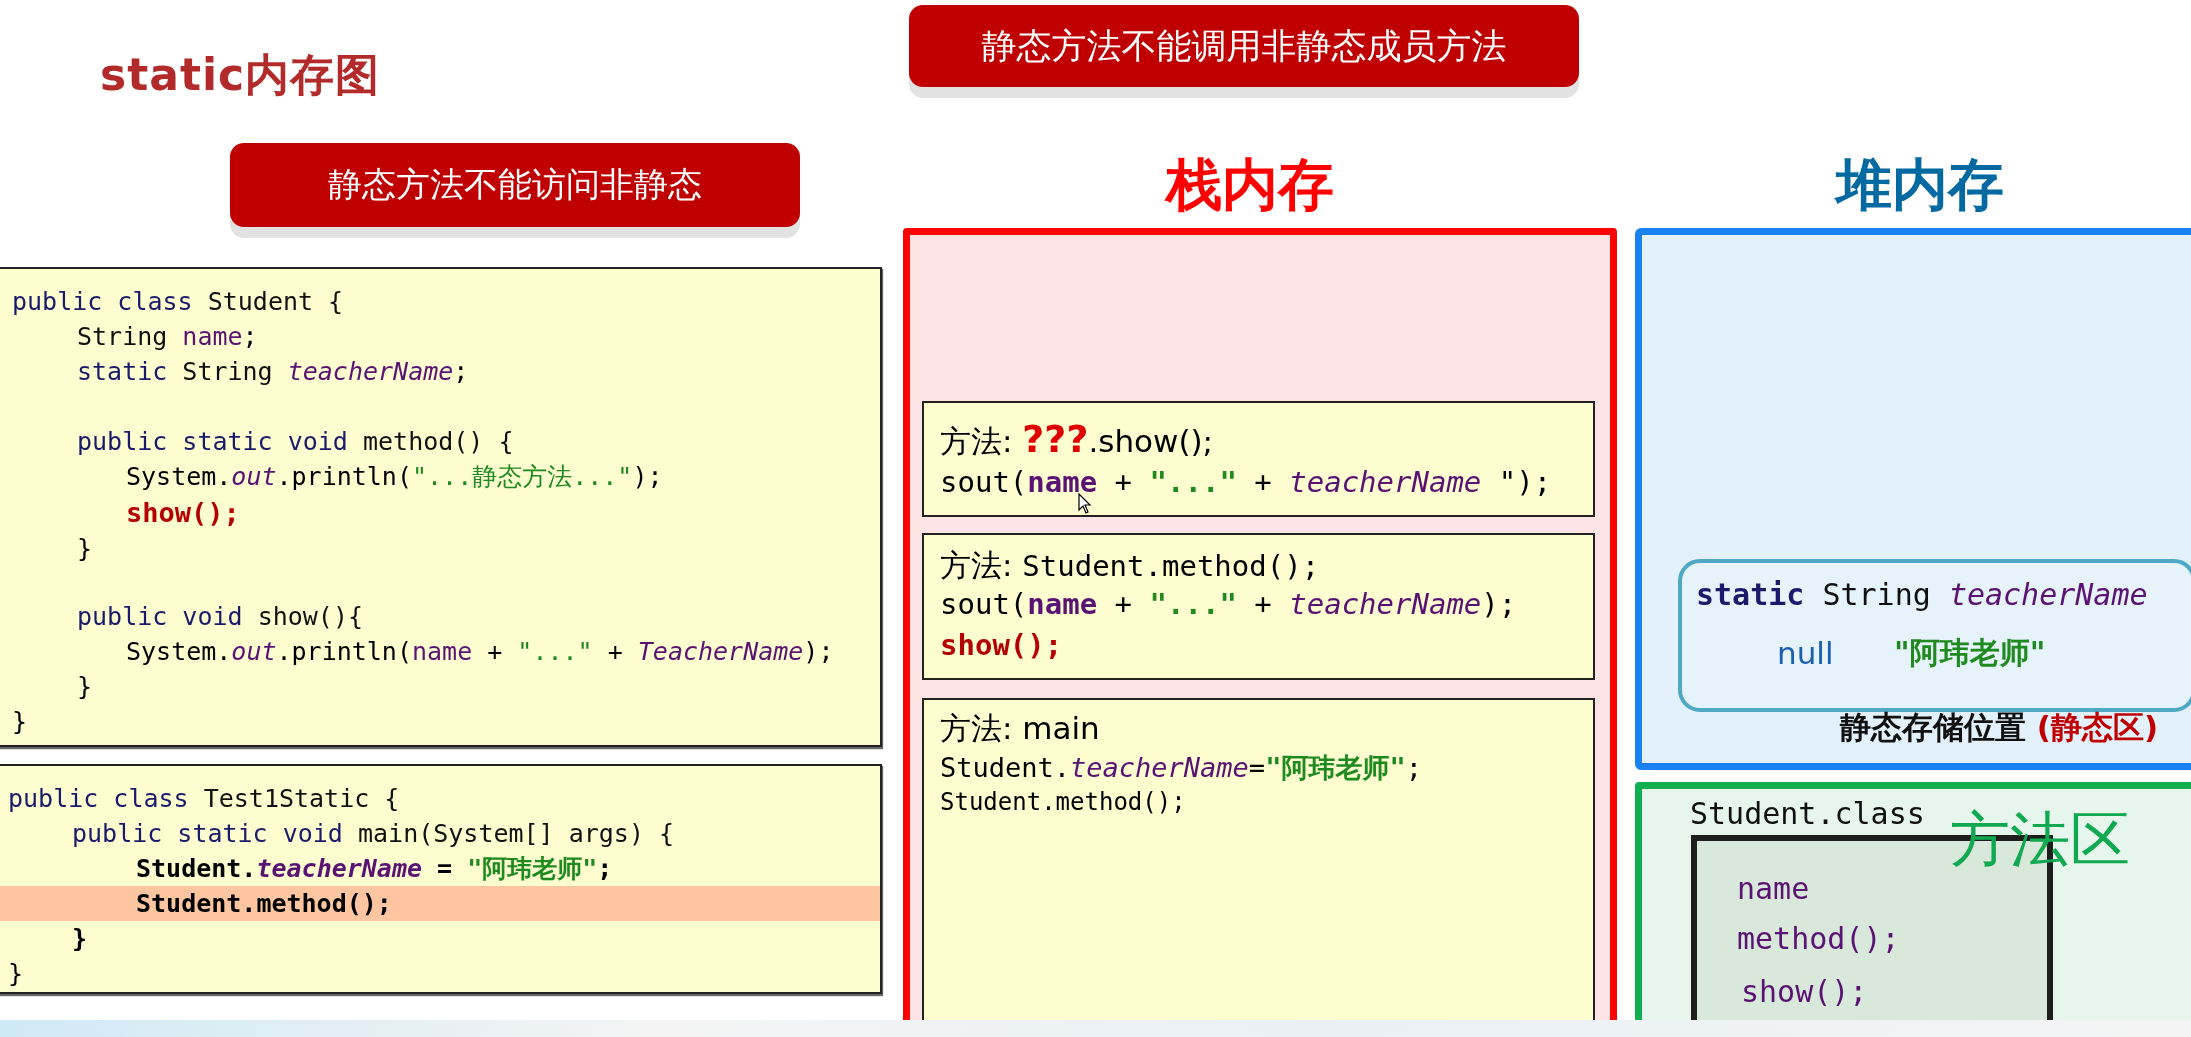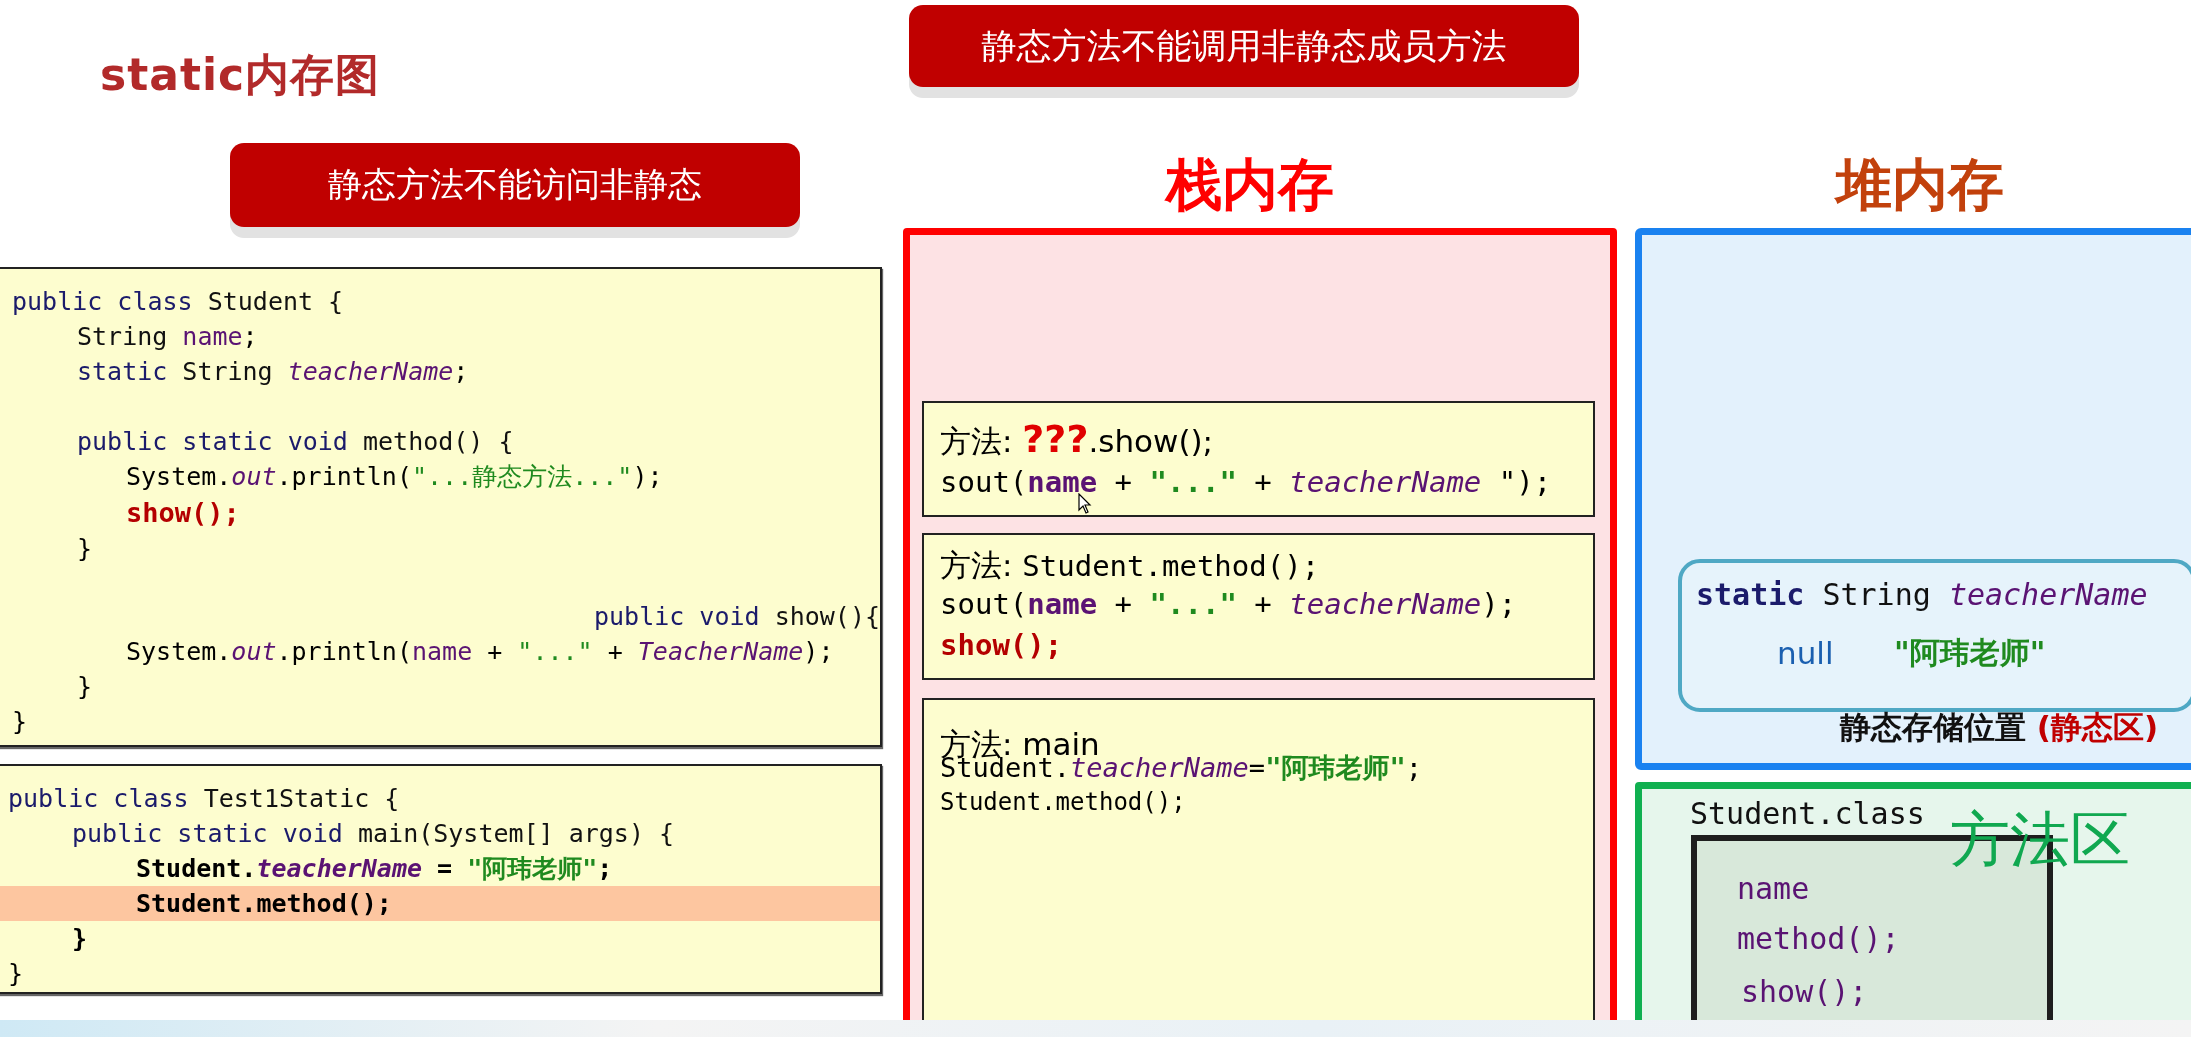--- a/index.html
+++ b/index.html
@@ -23,21 +23,21 @@
   #banner-top  { left:909px; top:5px; width:670px; height:82px; font-size:35px; }
 
   .codebox { background:#fdfdcf; border:2px solid #222; box-shadow:1px 2px 1px #666; }
   #code-student { left:-2px; top:267px; width:880px; height:476px; }
   #code-test { left:-2px; top:764px; width:880px; height:226px; }
   .codeline { position:absolute; left:0; right:0; height:35px; font-size:25px; white-space:pre; line-height:35px; }
   .hl { background:#fdc6a0; }
 
   .section-title { font-size:56px; font-weight:bold; text-align:center; }
   #stack-title { left:1100px; top:148px; width:300px; color:#ff0000; }
-  #heap-title  { left:1770px; top:148px; width:300px; color:#c2410c; }
+  #heap-title  { left:1770px; top:148px; width:300px; color:#0369a1; }
 
   #stack-box { left:903px; top:228px; width:700px; height:830px; background:#fde2e4; border:7px solid #ff0000; border-radius:4px; }
   #heap-box { left:1635px; top:228px; width:600px; height:528px; background:#e3f1fc; border:7px solid #1a82f0; border-radius:6px; }
   #method-area { left:1635px; top:782px; width:600px; height:300px; background:#e6f6ec; border:7px solid #10b050; border-radius:4px; }
 
   .frame { position:absolute; background:#fdfdcf; border:2px solid #222; }
   #frame-show { left:922px; top:401px; width:669px; height:112px; }
   #frame-method { left:922px; top:533px; width:669px; height:143px; }
   #frame-main { left:922px; top:698px; width:669px; height:325px; }
   .fline { position:absolute; left:16px; white-space:pre; font-size:31px;text-align:center; }
@@ -66,21 +66,21 @@
 </div>
 
 <div class="abs codebox mono" id="code-student">
   <div class="codeline" style="top:15px;left:12px;"><span class="kw">public class </span><span class="typ">Student {</span></div>
   <div class="codeline" style="top:50px;left:77px;"><span class="typ">String </span><span class="fld">name</span><span>;</span></div>
   <div class="codeline" style="top:85px;left:77px;"><span class="kw">static </span><span class="typ">String </span><span class="fld ital">teacherName</span><span>;</span></div>
   <div class="codeline" style="top:155px;left:77px;"><span class="kw">public static void </span><span class="typ">method() {</span></div>
   <div class="codeline" style="top:190px;left:126px;"><span>System.</span><span class="fld ital">out</span><span>.println(</span><span class="str">"...静态方法..."</span><span>);</span></div>
   <div class="codeline red" style="top:226px;left:126px;font-size:27px;">show();</div>
   <div class="codeline" style="top:262px;left:77px;">}</div>
-  <div class="codeline" style="top:330px;left:77px;text-align:right;"><span class="kw">public void </span><span class="typ">show(){</span></div>
+  <div class="codeline" style="top:330px;left:77px;"><span class="kw">public void </span><span class="typ">show(){</span></div>
   <div class="codeline" style="top:365px;left:126px;"><span>System.</span><span class="fld ital">out</span><span>.println(</span><span class="fld">name</span><span> + </span><span class="str">"..."</span><span> + </span><span class="fld ital">TeacherName</span><span>);</span></div>
   <div class="codeline" style="top:400px;left:77px;">}</div>
   <div class="codeline" style="top:435px;left:12px;">}</div>
 </div>
 
 <div class="abs codebox mono" id="code-test">
   <div class="codeline" style="top:15px;left:8px;"><span class="kw">public class </span><span class="typ">Test1Static {</span></div>
   <div class="codeline" style="top:50px;left:72px;"><span class="kw">public static void </span><span class="typ">main(System[] args) {</span></div>
   <div class="codeline bold" style="top:85px;left:136px;"><span>Student.</span><span class="fld ital">teacherName</span><span> = </span><span class="str">"阿玮老师"</span><span>;</span></div>
   <div class="codeline hl bold" style="top:120px;left:0;padding-left:136px;"><span>Student.method();</span></div>
@@ -96,21 +96,21 @@
   <div class="fline mono" style="top:62px;font-size:29px;"><span>sout(</span><span class="fld bold">name</span><span> + </span><span class="str bold">"..."</span><span> + </span><span class="fld ital">teacherName</span><span> ");</span></div>
 </div>
 
 <div class="frame" id="frame-method">
   <div class="fline" style="top:10px;"><span>方法:</span> <span class="mono" style="font-size:29px;">Student.method();</span></div>
   <div class="fline mono" style="top:52px;font-size:29px;"><span>sout(</span><span class="fld bold">name</span><span> + </span><span class="str bold">"..."</span><span> + </span><span class="fld ital">teacherName</span><span>);</span></div>
   <div class="fline mono red" style="top:93px;font-size:29px;">show();</div>
 </div>
 
 <div class="frame" id="frame-main">
-  <div class="fline" style="top:8px;margin-top:16px;"><span>方法:</span> <span>main</span></div>
+  <div class="fline" style="top:8px;"><span>方法:</span> <span>main</span></div>
   <div class="fline mono" style="top:50px;font-size:27px;"><span>Student.</span><span class="fld ital">teacherName</span><span>=</span><span class="str bold">"阿玮老师"</span><span>;</span></div>
   <div class="fline mono" style="top:88px;font-size:24px;">Student.method();</div>
 </div>
 
 <svg class="abs" id="cursor-icon" viewBox="0 0 14 22">
   <path d="M1 1 L1 17 L5 13 L8 20 L10 19 L7 12 L12 12 Z" fill="#fff" stroke="#000" stroke-width="1.2"></path>
 </svg>
 
 <div class="abs section-title" id="heap-title">堆内存</div>
 <div class="abs" id="heap-box"></div>

